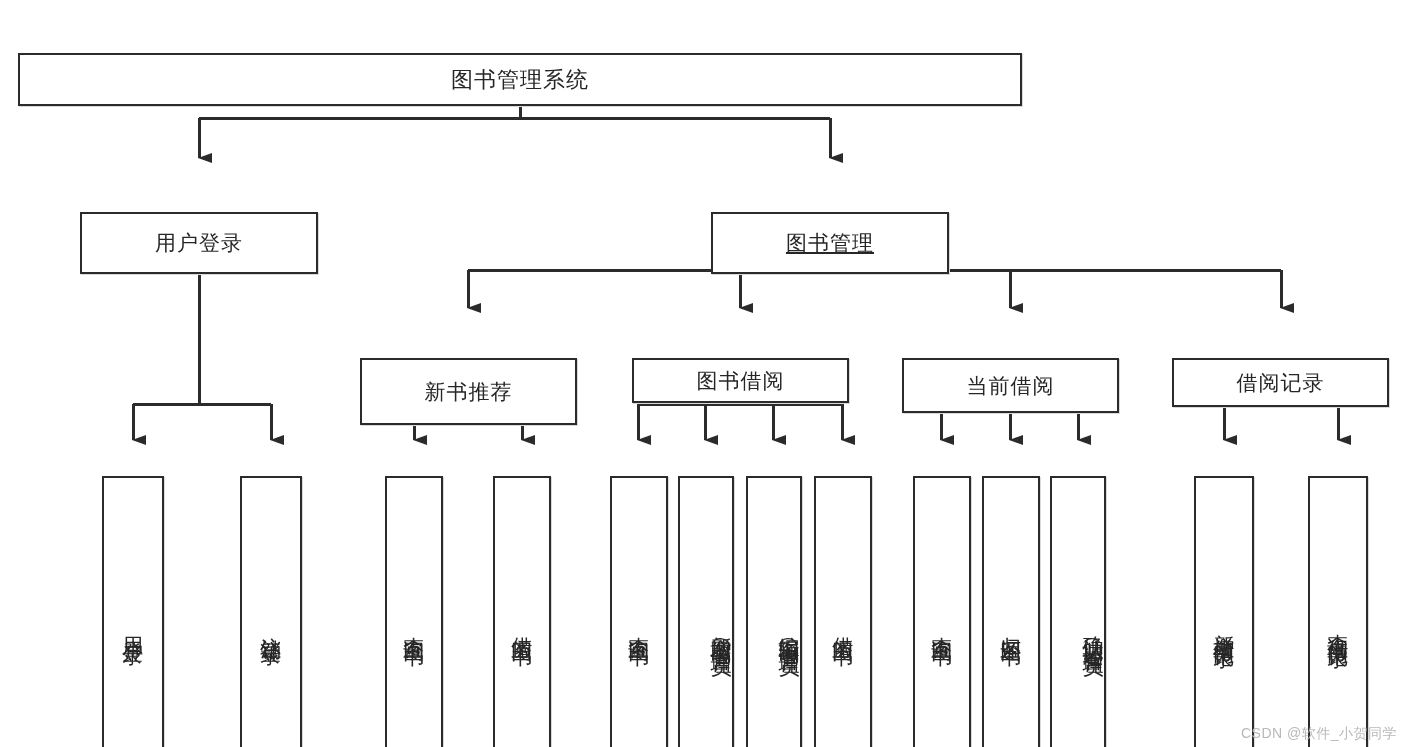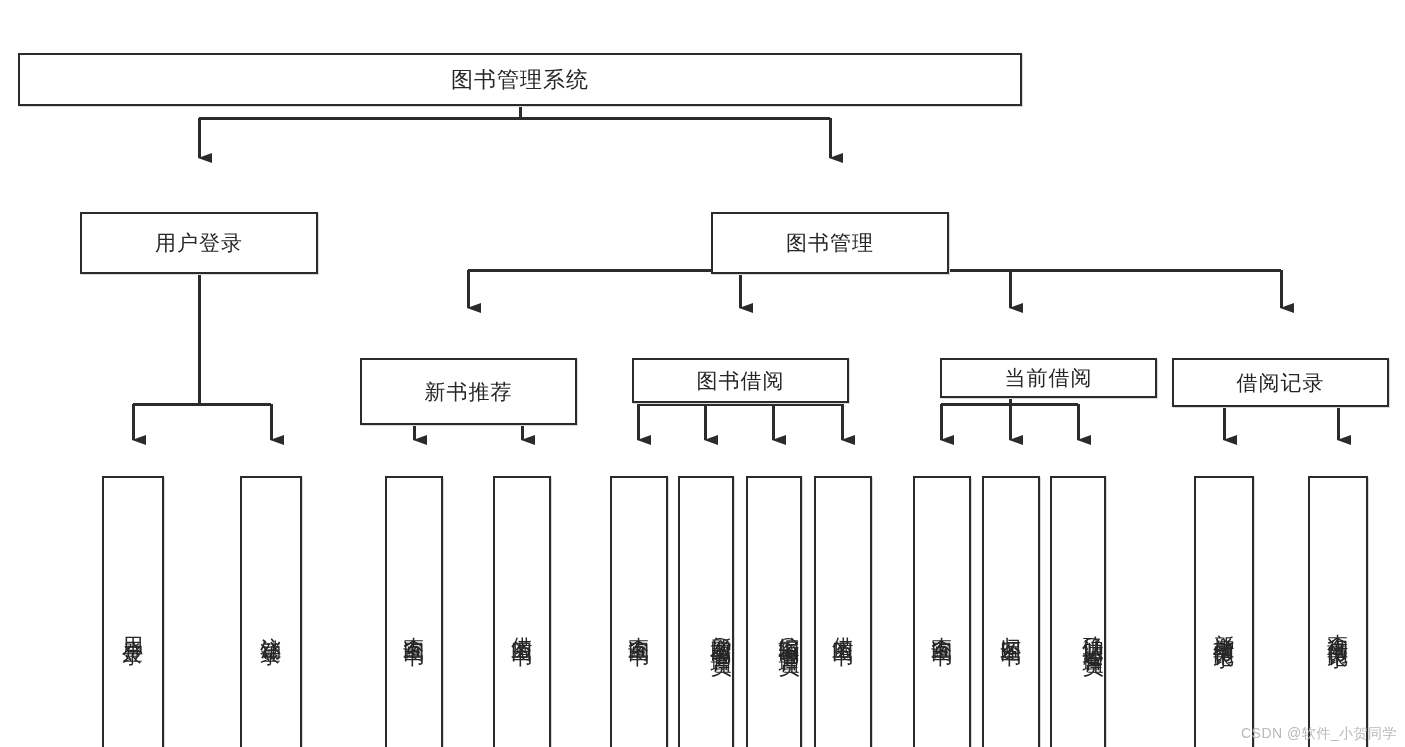--- a/index.html
+++ b/index.html
@@ -99,25 +99,25 @@
       <path d="M1281,373 L1281,404"></path>
       <path d="M1224,404 L1338,404"></path>
       <path d="M1224,404 L1224,440" marker-end="url(#arrow)"></path>
       <path d="M1338,404 L1338,440" marker-end="url(#arrow)"></path>
     </g>
   </svg>
 
   <div class="node node-title" style="left:18px;top:13px;width:1004px;height:53px;">图书管理系统</div>
 
   <div class="node node-h" style="left:80px;top:172px;width:238px;height:62px;">用户登录</div>
-  <div class="node node-h" style="left:711px;top:172px;width:238px;height:62px;">图书管理</div>
+  <div class="node node-h" style="left:711px;top:172px;width:238px;height:62px;text-decoration:underline;">图书管理</div>
 
   <div class="node node-h" style="left:360px;top:318px;width:217px;height:67px;">新书推荐</div>
   <div class="node node-h" style="left:632px;top:318px;width:217px;height:45px;">图书借阅</div>
-  <div class="node node-h" style="left:940px;top:318px;width:217px;height:40px;">当前借阅</div>
+  <div class="node node-h" style="left:902px;top:318px;width:217px;height:55px;">当前借阅</div>
   <div class="node node-h" style="left:1172px;top:318px;width:217px;height:49px;">借阅记录</div>
 
   <div class="node node-v mid" style="left:102px;top:436px;width:62px;height:299px;">用户登录</div>
   <div class="node node-v mid" style="left:240px;top:436px;width:62px;height:299px;">注销登录</div>
 
   <div class="node node-v mid" style="left:385px;top:436px;width:58px;height:299px;">查询图书</div>
   <div class="node node-v mid" style="left:493px;top:436px;width:58px;height:299px;">借阅图书</div>
 
   <div class="node node-v mid" style="left:610px;top:436px;width:58px;height:299px;">查询图书</div>
   <div class="node node-v" style="left:678px;top:436px;width:56px;height:299px;">新增图书（管理员）</div>

